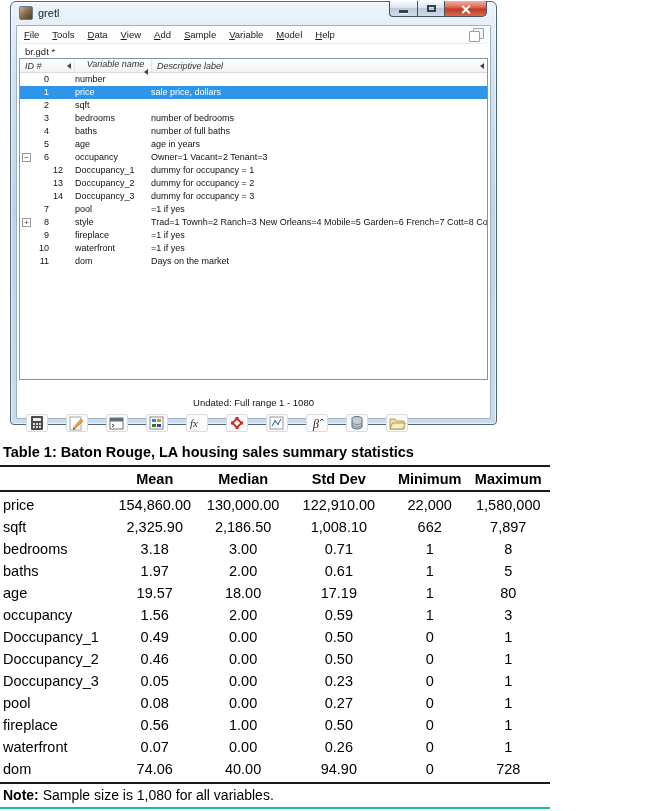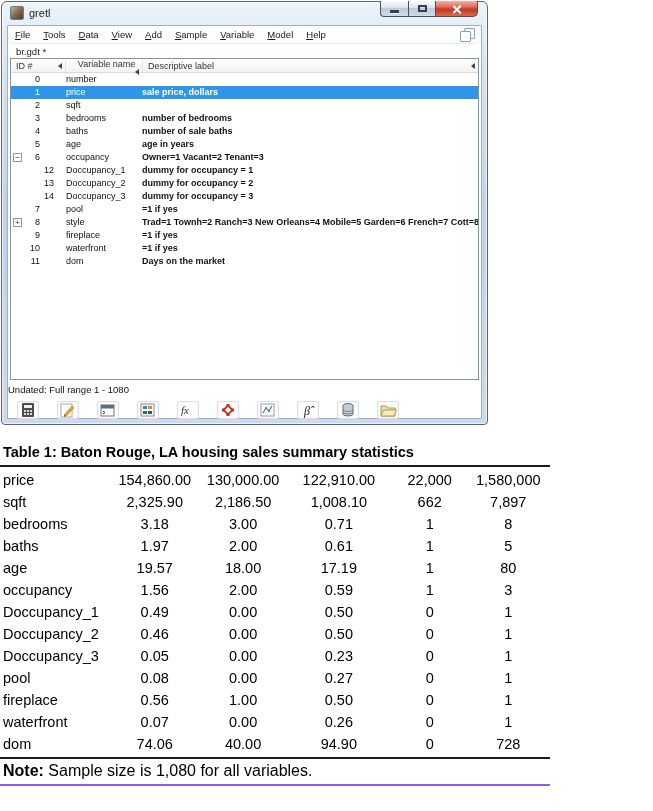--- a/index.html
+++ b/index.html
@@ -1,20 +1,20 @@
 <!DOCTYPE html>
 <html><head>
 <meta charset="utf-8">
 <style>
   * { box-sizing: border-box; margin: 0; padding: 0; }
   html,body { width:653px; height:811px; background:#fff; overflow:hidden;
     font-family:"Liberation Sans", sans-serif; }
 
   
-  .win { position:absolute; left:1px; top:1px; width:487px; height:424px;
+  .win { position:absolute; left:10px; top:1px; width:487px; height:424px;
     border:1px solid #54657a; border-radius:6px 6px 4px 4px;
     background:linear-gradient(180deg,#eef5fb 0%,#d6e4f2 15%,#bfd3e7 50%,#cbdbec 100%);
     box-shadow:inset 0 0 0 1px rgba(255,255,255,.65); }
   .titlebar { position:relative; height:22px; display:flex; align-items:center;
     padding:0 8px; }
   .appicon { width:14px; height:14px; border-radius:2px; margin-right:5px;
     background:linear-gradient(135deg,#c8b49a 0%,#8a6f52 45%,#4d3b2a 100%);
     border:1px solid #6b7b8c; }
   .wtitle { font-size:11px; color:#1c1c1c; }
   .winbtns { position:absolute; top:-1px; right:9px; display:flex; }
@@ -48,58 +48,58 @@
   .newwin-icon::after { content:""; position:absolute; left:0; top:3px; width:9px; height:9px;
     border:1px solid #8fa3b8; background:#fff; border-radius:1px; }
 
   .dsetlabel { height:14px; font-size:9.5px; color:#222; padding:2px 0 0 8px; }
 
   .listbox { position:relative; margin:0 2px; height:322px;
     border:1px solid #8295a5; background:#fff; overflow:hidden; }
   .lheader { display:flex; height:14px; align-items:center; font-size:9px; color:#333;
     background:linear-gradient(#ffffff,#f2f2f2); border-bottom:1px solid #dcdcdc; }
   .lh-cell { position:relative; height:100%; display:flex; align-items:center;
-    padding-left:5px; border-right:1px solid #e4e4e4; }
+    padding-left:5px; border-right:1px solid #e4e4e4;font-style:italic; }
   .lh-id { width:55px; } .lh-name { width:77px;flex-direction:column; } .lh-label { flex:1; border-right:none; }
   .sort-arrow { width:0; height:0; border-top:3px solid transparent;
     border-bottom:3px solid transparent; border-right:4px solid #444;
     margin-left:auto; margin-right:3px; }
   .vrow { position:relative; display:flex; height:13px; line-height:13px;
     font-size:9px; color:#111; white-space:nowrap; }
   .vrow.sel { background:#2e95e8; color:#fff; }
   .vzone { position:relative; width:55px; flex:none; }
   .vid { position:absolute; right:26px; width:30px; text-align:right; }
   .vid.child { right:12px; }
   .vname { width:76px; flex:none; overflow:hidden; }
-  .vlabel { flex:1; overflow:hidden;font-weight:bold; }
+  .vlabel { flex:1; overflow:hidden; }
   .expander { position:absolute; left:2px; top:2px; width:9px; height:9px;
     border:1px solid #999; background:#fff; font-size:8px; line-height:7px;
     text-align:center; color:#333; }
   .expander::before { content:"\2212"; }
   .expander.plus::before { content:"+"; }
 
-  .statusline { height:13px; text-align:left; font-size:9.5px; color:#111;
-    margin-top:4px; }
+  .statusline { height:13px; text-align:center; font-size:9.5px; color:#111;
+    margin-top:17px; }
   .toolbar { display:flex; gap:18px; padding:4px 0 0 9px; }
   .toolbtn { width:22px; height:18px; display:flex; align-items:center;
     justify-content:center; border:1px solid #d8dde2; border-radius:2px;
     background:#fbfbfb; }
   .toolbtn svg { display:block; }
 
   
   .docsec { position:absolute; left:0; top:443px; width:550px; }
   .tbl-title { font-size:14.5px; font-weight:bold; color:#000; padding:1px 0 5px 3px; }
   .tbl { border-top:2px solid #1a1a1a; }
   .trow { display:flex; align-items:center; height:22px; font-size:14.5px; color:#000; }
   .trow.head { height:25px; font-weight:bold; border-bottom:2px solid #1a1a1a; }
   .tc-label { width:110px; padding-left:3px; text-align:left; }
   .tc { text-align:center; }
   .tc.c1{width:95px}.tc.c2{width:85px}.tc.c3{width:110px}.tc.c4{width:75px}.tc.c5{width:85px}
   .tbl-body { border-bottom:2px solid #1a1a1a; padding:2px 0; }
-  .tbl-note { font-size:16px; padding:3px 0 4px 3px; border-bottom:2px solid #8b5cf6; }
+  .tbl-note { font-size:14px; padding:3px 0 4px 3px; border-bottom:2px solid #14b8a6; }
   .tbl-note b { font-weight:bold; }
 </style>
 </head>
 <body>
 
 <div class="win">
   <div class="titlebar">
     <div class="appicon"></div>
     <div class="wtitle">gretl</div>
     <div class="winbtns">
@@ -174,21 +174,21 @@
               <span class="vid">3</span>
             </span>
             <span class="vname">bedrooms</span>
             <span class="vlabel">number of bedrooms</span>
           </div>
           <div class="vrow">
             <span class="vzone">
               <span class="vid">4</span>
             </span>
             <span class="vname">baths</span>
-            <span class="vlabel">number of sale baths</span>
+            <span class="vlabel">number of full baths</span>
           </div>
           <div class="vrow">
             <span class="vzone">
               <span class="vid">5</span>
             </span>
             <span class="vname">age</span>
             <span class="vlabel">age in years</span>
           </div>
           <div class="vrow">
             <span class="vzone">
@@ -340,20 +340,28 @@
             <path d="M2 14 L4.5 8 H17.5 L15 14 Z" fill="#f7ecc2" stroke="#b09a50"></path>
           </svg>
         </div>
       </div>
   </div>
 </div>
 
 <div class="docsec">
   <div class="tbl-title">Table 1: Baton Rouge, LA housing sales summary statistics</div>
   <div class="tbl">
+    <div class="trow head">
+      <div class="tc-label"></div>
+    <div class="tc c1">Mean</div>
+        <div class="tc c2">Median</div>
+        <div class="tc c3">Std Dev</div>
+        <div class="tc c4">Minimum</div>
+        <div class="tc c5">Maximum</div>
+      </div>
     <div class="tbl-body">
         <div class="trow">
           <div class="tc-label">price</div>
           <div class="tc c1">154,860.00</div>
           <div class="tc c2">130,000.00</div>
           <div class="tc c3">122,910.00</div>
           <div class="tc c4">22,000</div>
           <div class="tc c5">1,580,000</div>
         </div>
         <div class="trow">

